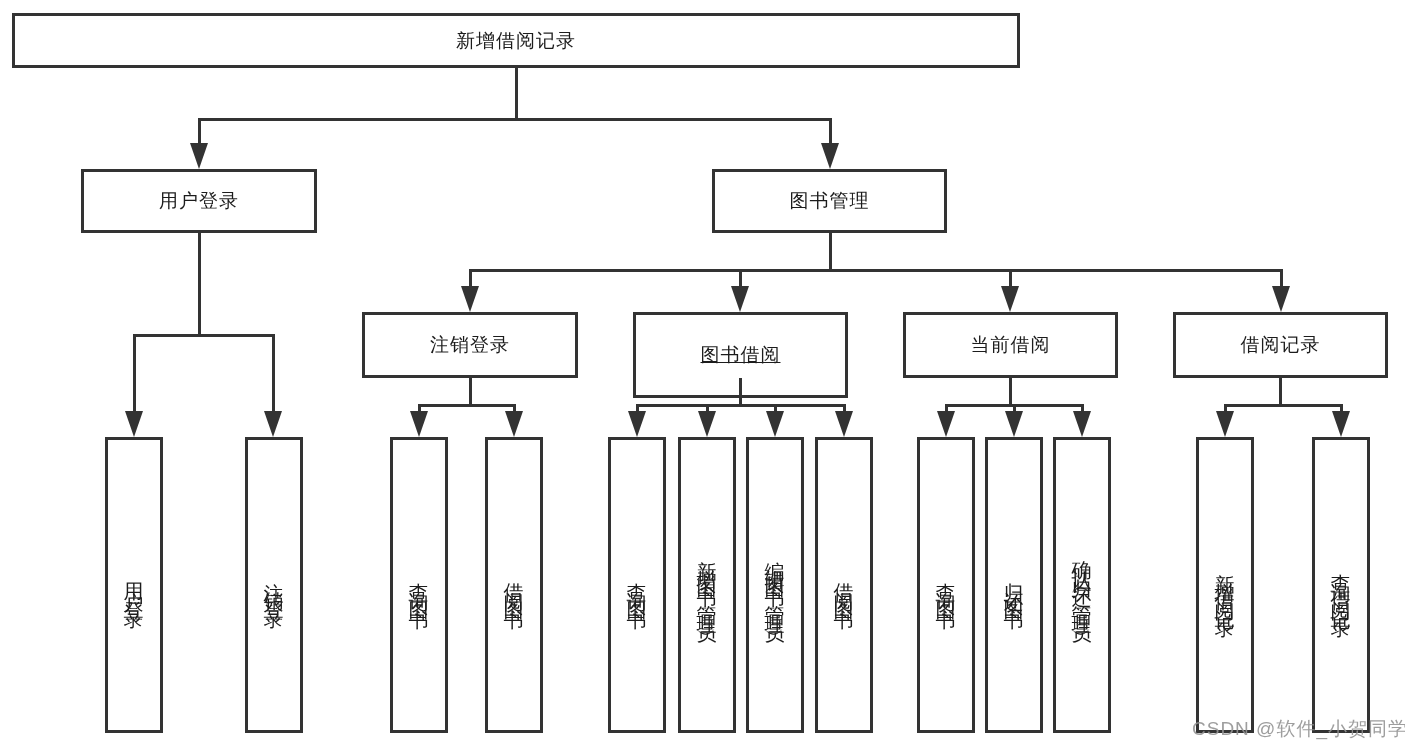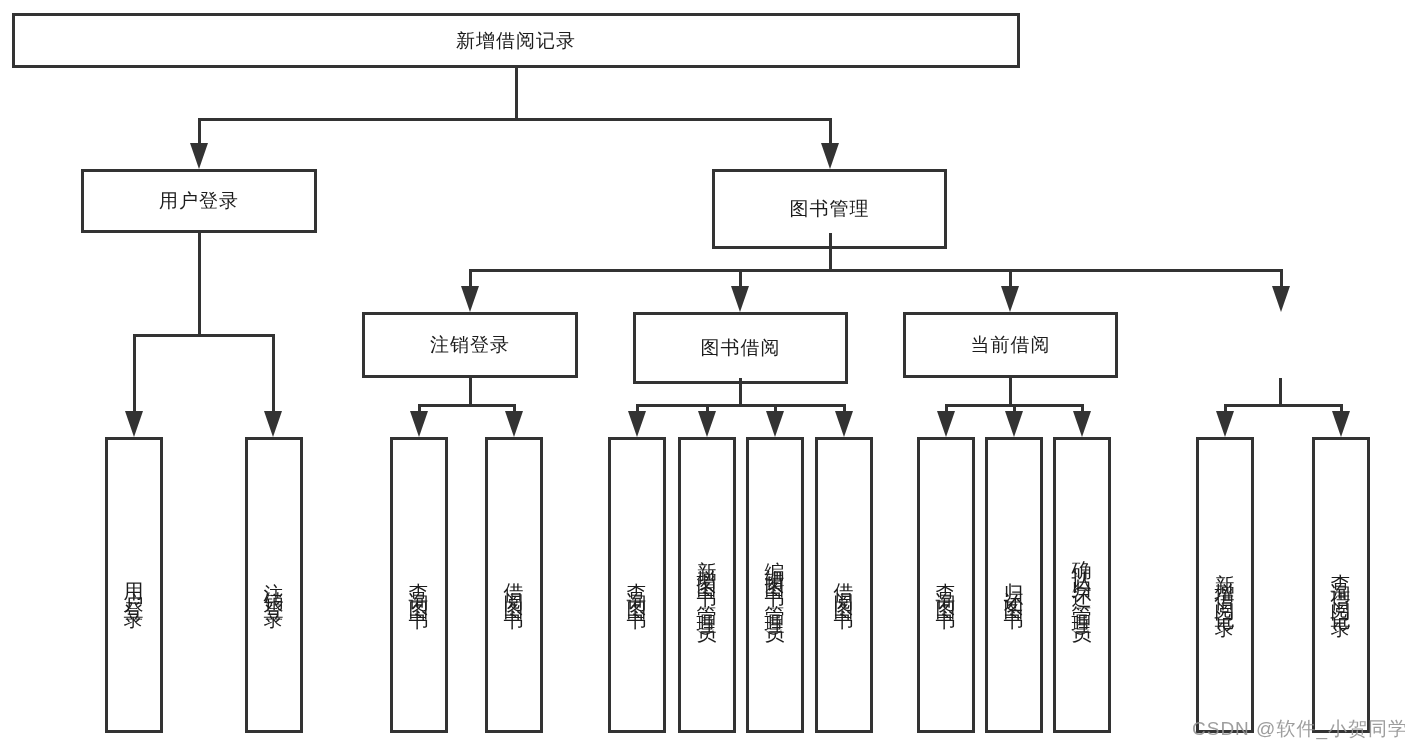--- a/index.html
+++ b/index.html
@@ -46,21 +46,21 @@
   <div class="vl" style="left:515px;top:68px;height:52px;"></div>
   <div class="hl" style="left:198px;top:118px;width:633px;"></div>
   <div class="vl" style="left:198px;top:118px;height:28px;"></div>
   <div class="ar" style="left:190px;top:143px;"></div>
   <div class="vl" style="left:829px;top:118px;height:28px;"></div>
   <div class="ar" style="left:821px;top:143px;"></div>
 
   <div class="node" style="left:81px;top:169px;width:236px;height:64px;">
     <span>用户登录</span>
   </div>
-  <div class="node" style="left:712px;top:169px;width:235px;height:80px;">
+  <div class="node" style="left:712px;top:169px;width:235px;height:64px;">
     <span>图书管理</span>
   </div>
 
   <div class="vl" style="left:198px;top:233px;height:103px;"></div>
   <div class="hl" style="left:133px;top:334px;width:142px;"></div>
   <div class="vl" style="left:133px;top:334px;height:79px;"></div>
   <div class="ar" style="left:125px;top:411px;"></div>
   <div class="vl" style="left:272px;top:334px;height:79px;"></div>
   <div class="ar" style="left:264px;top:411px;"></div>
 
@@ -71,25 +71,28 @@
   <div class="vl" style="left:739px;top:269px;height:19px;"></div>
   <div class="ar" style="left:731px;top:286px;"></div>
   <div class="vl" style="left:1009px;top:269px;height:19px;"></div>
   <div class="ar" style="left:1001px;top:286px;"></div>
   <div class="vl" style="left:1280px;top:269px;height:19px;"></div>
   <div class="ar" style="left:1272px;top:286px;"></div>
 
   <div class="node" style="left:362px;top:312px;width:216px;height:66px;">
     <span>注销登录</span>
   </div>
-  <div class="node" style="left:633px;top:312px;width:215px;height:72px;">
+  <div class="node" style="left:633px;top:312px;width:215px;height:86px;text-decoration:underline;">
     <span>图书借阅</span>
   </div>
   <div class="node" style="left:903px;top:312px;width:215px;height:66px;text-align:right;">
     <span>当前借阅</span>
+  </div>
+  <div class="node" style="left:1173px;top:312px;width:215px;height:66px;">
+    <span>借阅记录</span>
   </div>
 
   <div class="vl" style="left:469px;top:378px;height:28px;"></div>
   <div class="hl" style="left:418px;top:404px;width:98px;"></div>
   <div class="vl" style="left:418px;top:404px;height:9px;"></div>
   <div class="ar" style="left:410px;top:411px;"></div>
   <div class="vl" style="left:513px;top:404px;height:9px;"></div>
   <div class="ar" style="left:505px;top:411px;"></div>
 
   <div class="vl" style="left:739px;top:378px;height:28px;"></div>

